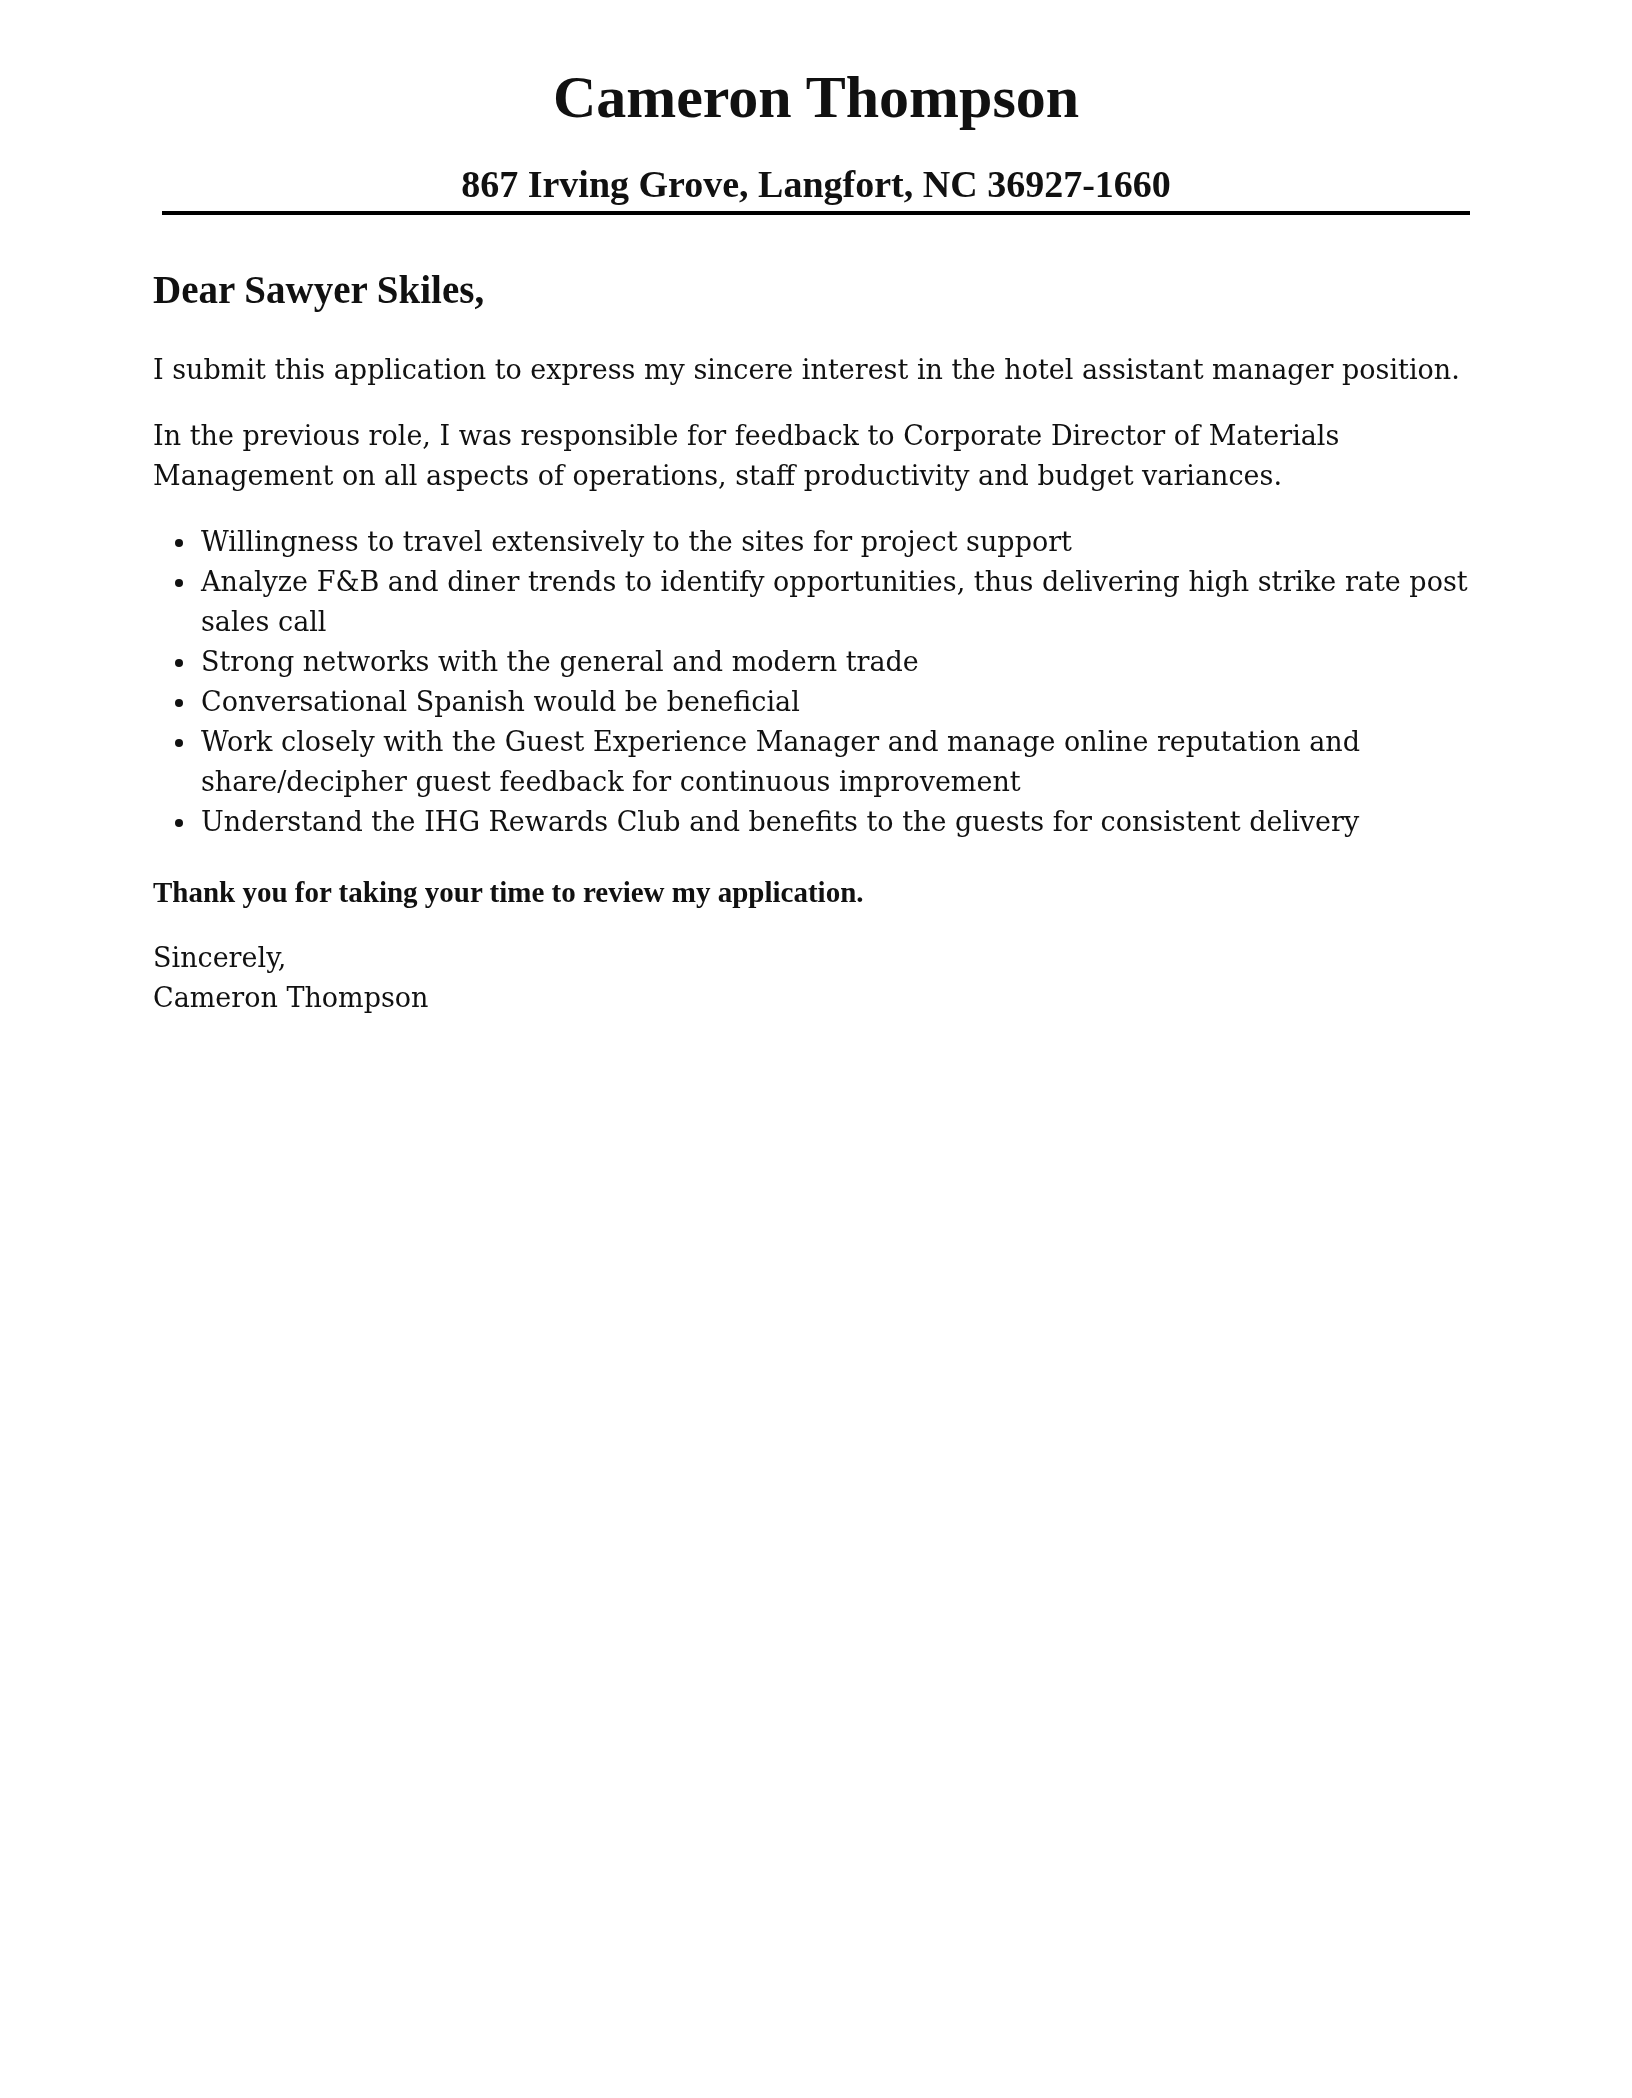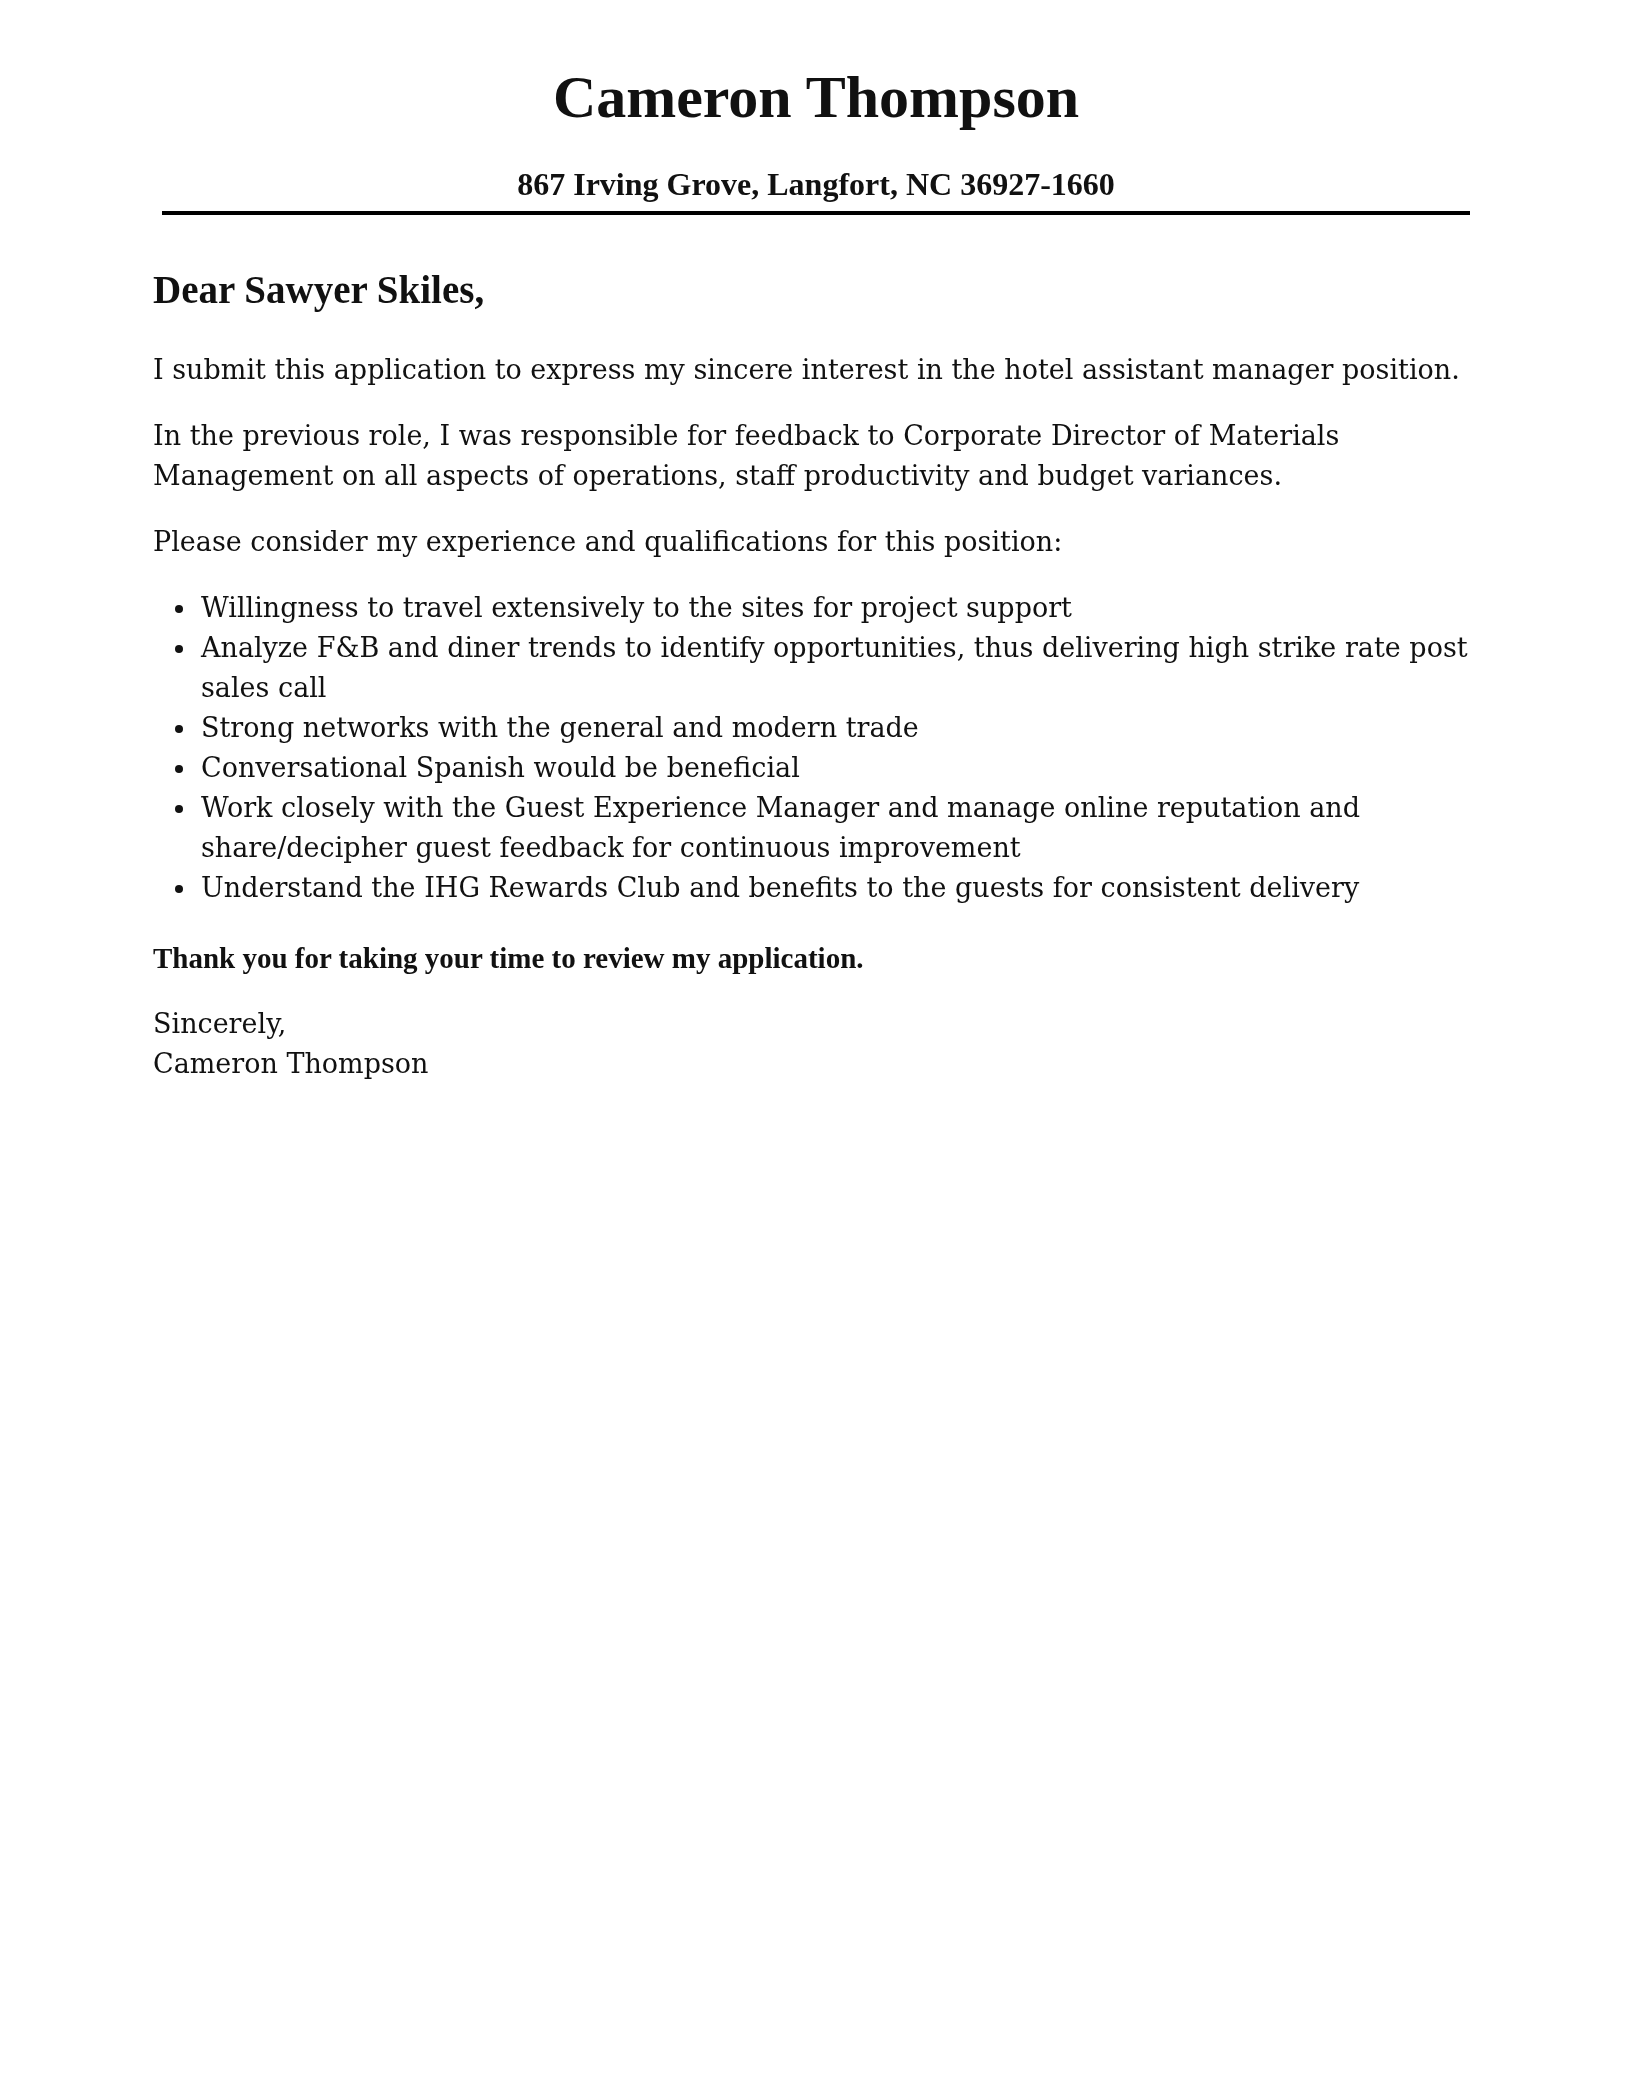--- a/index.html
+++ b/index.html
@@ -5,21 +5,21 @@
     html, body { margin: 0; padding: 0; background: #ffffff; }
     body { width: 1632px; height: 2098px; position: relative; color: #111111; }
     .page { position: absolute; left: 0; top: 0; width: 1320px; height: 2098px; }
     .name {
       position: absolute; left: 0; width: 1632px; top: 62px; text-align: center;
       font-family: "Liberation Serif", serif; font-weight: bold; font-size: 60px; line-height: 70px;
       margin: 0;
     }
     .address {
       position: absolute; left: 0; width: 1632px; top: 164px; text-align: center;
-      font-family: "Liberation Serif", serif; font-weight: bold; font-size: 32px; line-height: 40px;
+      font-family: "Liberation Serif", serif; font-weight: bold; font-size: 38px; line-height: 40px;
     }
     .rule {
       position: absolute; left: 162px; top: 211px; width: 1308px; height: 4px; background: #000000;
     }
     .body {
       position: absolute; left: 153px; top: 270px; width: 1320px;
       font-family: "DejaVu Serif", serif; font-size: 27px; line-height: 40px;
     }
     .greeting { font-family: "Liberation Serif", serif; font-weight: bold; font-size: 39px; margin: 0 0 40px 0; }
     .para { margin: 0 0 26px 0; }
@@ -36,21 +36,20 @@
 
 <div class="page">
   <h1 class="name">Cameron Thompson</h1>
   <div class="address">867 Irving Grove, Langfort, NC 36927-1660</div>
   <div class="rule"></div>
 
   <div class="body">
     <p class="greeting">Dear Sawyer Skiles,</p>
     <p class="para">I submit this application to express my sincere interest in the hotel assistant manager position.</p>
     <p class="para">In the previous role, I was responsible for feedback to Corporate Director of Materials Management on all aspects of operations, staff productivity and budget variances.</p>
-    <p class="para">Please consider my experience and qualifications for this position:</p>
 
     <ul class="quals">
       <li><span class="bullet"></span><span>Willingness to travel extensively to the sites for project support</span></li>
       <li><span class="bullet"></span><span>Analyze F&amp;B and diner trends to identify opportunities, thus delivering high strike rate post sales call</span></li>
       <li><span class="bullet"></span><span>Strong networks with the general and modern trade</span></li>
       <li><span class="bullet"></span><span>Conversational Spanish would be beneficial</span></li>
       <li><span class="bullet"></span><span>Work closely with the Guest Experience Manager and manage online reputation and share/decipher guest feedback for continuous improvement</span></li>
       <li><span class="bullet"></span><span>Understand the IHG Rewards Club and benefits to the guests for consistent delivery</span></li>
     </ul>
 

